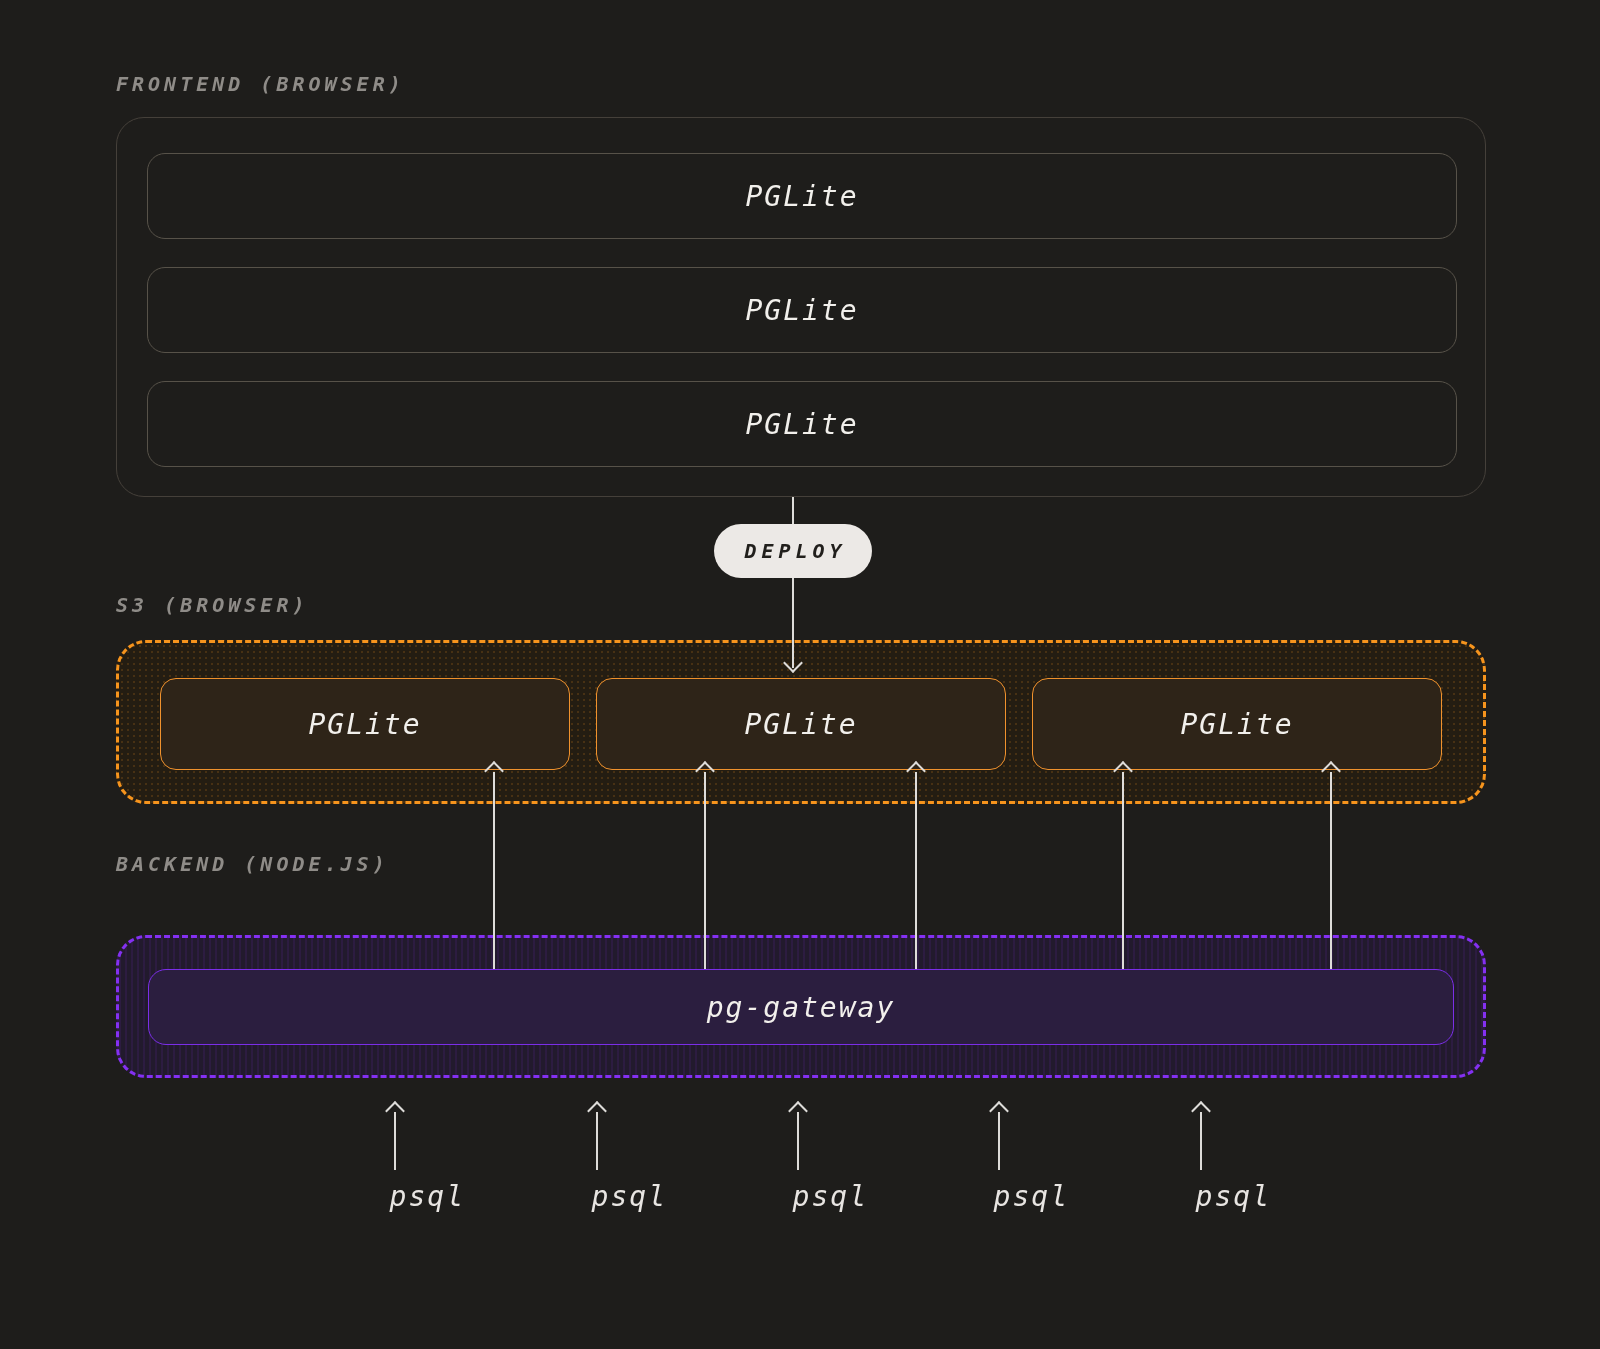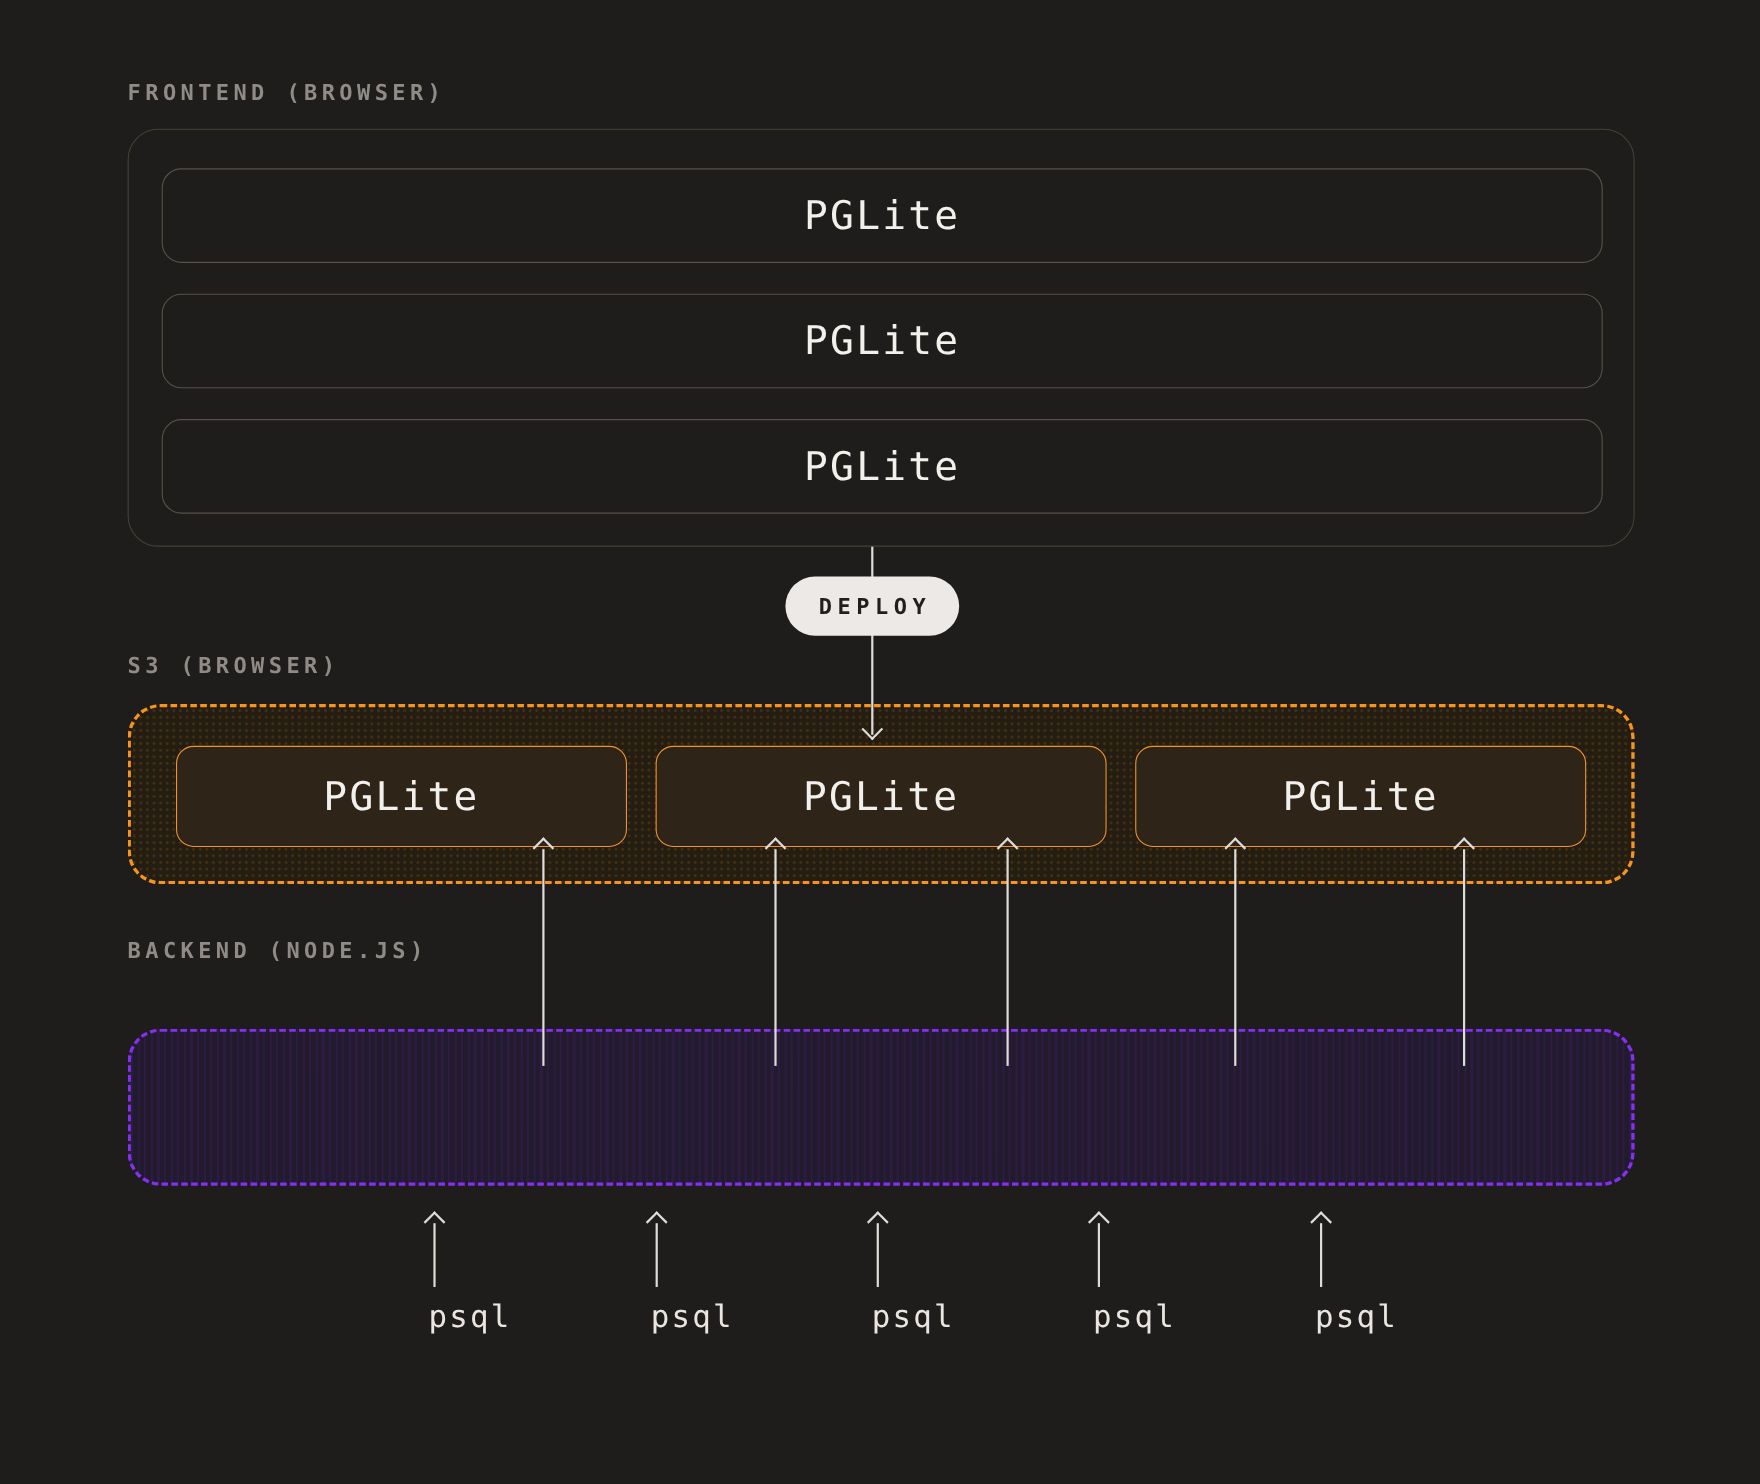--- a/index.html
+++ b/index.html
@@ -9,39 +9,39 @@
     --arrow:#dedcd9;
     --deploy-pill-bg:#ece9e6;
     --label-gray:#8f8c88;
     --node-text:#f2f0ec;
   }
   *{margin:0;padding:0;box-sizing:border-box;}
   html,body{background:var(--background);}
   body{font-family:"DejaVu Sans Mono","Liberation Mono",monospace;}
   .canvas{
     position:relative;width:1600px;height:1328px;
-    background:var(--background);overflow:hidden;
+    background:var(--background);overflow:hidden;font-style:italic;
   }
   .section-label{
     position:absolute;left:116px;
     font-size:20px;font-weight:bold;letter-spacing:4px;
     color:var(--label-gray);white-space:nowrap;
   }
   
   .frontend-container{
     position:absolute;left:116px;top:117px;width:1370px;height:380px;
     border:1px solid #45403a;border-radius:28px;
   }
   .fe-node{
     position:absolute;left:30px;width:1310px;height:86px;
     border:1px solid #575249;border-radius:18px;
     display:flex;align-items:center;justify-content:center;
   }
   .node-text{
-    color:var(--node-text);font-size:36px;letter-spacing:2px;white-space:nowrap;text-align:center;
+    color:var(--node-text);font-size:28px;letter-spacing:2px;white-space:nowrap;text-align:center;
   }
   
   .s3-container{
     position:absolute;left:116px;top:640px;width:1370px;height:164px;
     border:3px dashed var(--accent-orange);border-radius:30px;
     background-color:#241d12;
     background-image:radial-gradient(rgba(246,148,29,0.17) 1px,transparent 1.4px);
     background-size:6px 6px;
   }
   .s3-node{
@@ -139,20 +139,23 @@
   <div class="vline" style="left:915px;top:772px;height:197px"></div>
   <div class="chev-up" style="left:909px;top:764px"></div>
   <div class="vline" style="left:1122px;top:772px;height:197px"></div>
   <div class="chev-up" style="left:1116px;top:764px"></div>
   <div class="vline" style="left:1330px;top:772px;height:197px"></div>
   <div class="chev-up" style="left:1324px;top:764px"></div>
 
   <div class="section-label" style="top:852px">BACKEND (NODE.JS)</div>
 
   <div class="backend-container"></div>
+  <div class="gateway-node">
+    <span class="node-text">pg-gateway</span>
+  </div>
 
   <div class="vline" style="left:394px;top:1112px;height:58px"></div>
   <div class="chev-up" style="left:388px;top:1104px"></div>
   <div class="vline" style="left:596px;top:1112px;height:58px"></div>
   <div class="chev-up" style="left:590px;top:1104px"></div>
   <div class="vline" style="left:797px;top:1112px;height:58px"></div>
   <div class="chev-up" style="left:791px;top:1104px"></div>
   <div class="vline" style="left:998px;top:1112px;height:58px"></div>
   <div class="chev-up" style="left:992px;top:1104px"></div>
   <div class="vline" style="left:1200px;top:1112px;height:58px"></div>

